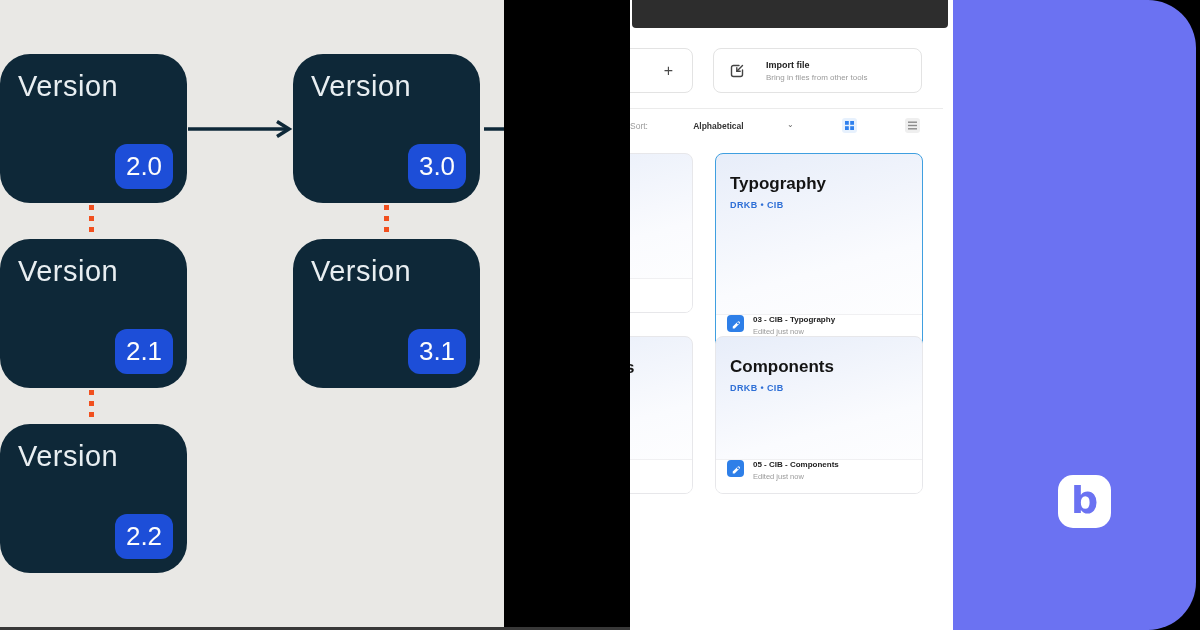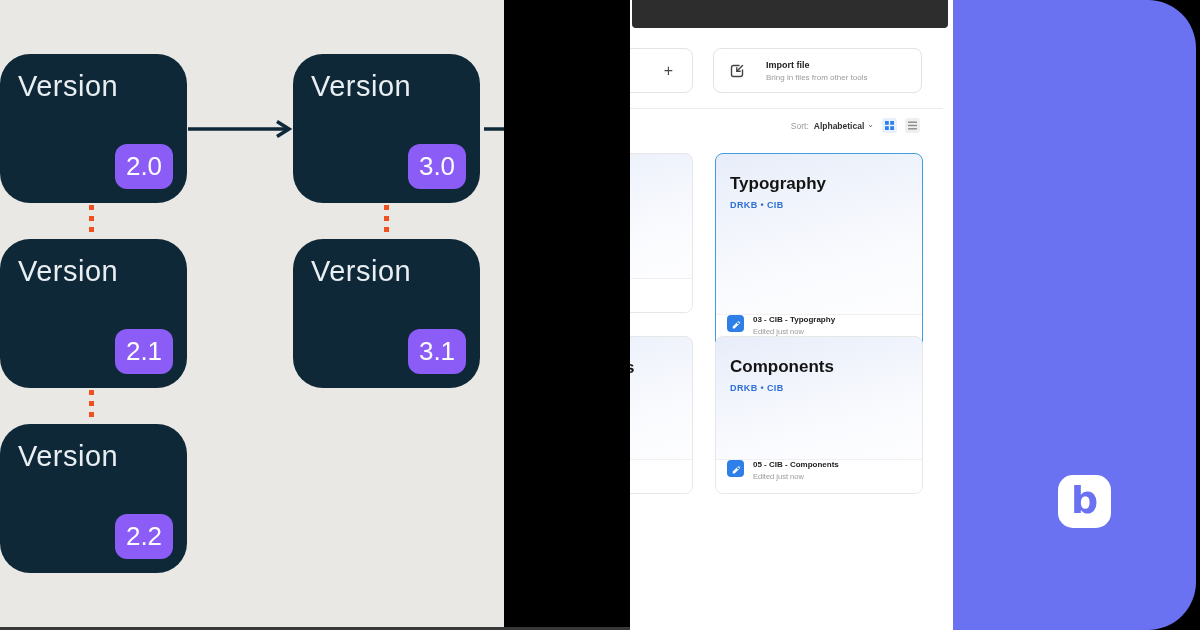--- a/index.html
+++ b/index.html
@@ -16,21 +16,21 @@
   }
   .vbox {
     position: absolute; width: 187px; height: 149px;
     background: #0e2838; border-radius: 30px; color: #e8eef1;
   }
   .vbox .vlabel {
     position: absolute; left: 18px; top: 16px; font-size: 29px; letter-spacing: 0.5px;
   }
   .vbadge {
     position: absolute; right: 14px; bottom: 14px; width: 58px; height: 45px;
-    background: #8b5cf6; border-radius: 12px; color: #fdfdfd; font-size: 26px;
+    background: #1d4ed8; border-radius: 12px; color: #fdfdfd; font-size: 26px;
     display: flex; align-items: center; justify-content: center;
   }
   .dotted-connector {
     position: absolute; width: 5px; height: 32px;
     background-image: repeating-linear-gradient(180deg, #f1501f 0 5px, transparent 5px 11px);
   }
   .arrow-svg { position: absolute; }
 
   
   .app-panel {
@@ -48,21 +48,21 @@
     display: flex; align-items: center; justify-content: center; cursor: pointer; }
   .plus-glyph { font-size: 16px; color: #4a4a4a; margin-left: 26px; }
   .import-card { left: 83px; top: 48px; width: 209px; height: 45px;
     display: flex; align-items: center; gap: 20px; padding-left: 14px; cursor: pointer; }
   .import-title { font-size: 9px; font-weight: bold; color: #1c1c1c; margin-bottom: 3px; }
   .import-sub { font-size: 8px; color: #9b9b9b; }
   .hdivider { position: absolute; left: 0px; top: 108px; width: 313px; height: 1px; background: #ebebeb; }
 
   .sort-row {
     position: absolute; top: 117px; left: 0; width: 290px; height: 17px;
-    display: flex; align-items: center; justify-content: flex-end; gap: 5px;
+    display: flex; align-items: center; justify-content: space-between; gap: 5px;
   }
   .sort-label { font-size: 8.5px; color: #9a9a9a; }
   .sort-value { font-size: 8.5px; color: #333; font-weight: bold; }
   .sort-chevron { font-size: 8px; color: #666; margin-left: -2px; margin-top: -3px; }
   .view-btn { width: 15px; height: 15px; border-radius: 3px;
     display: flex; align-items: center; justify-content: center; margin-left: 3px; cursor: pointer; }
   .view-grid { background: #e7f1fd; }
   .view-list { background: #efefef; }
 
   .file-card {

